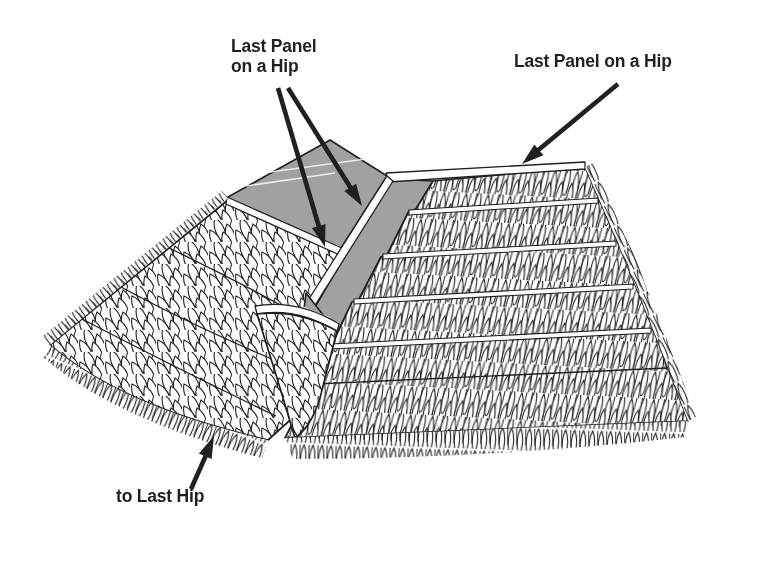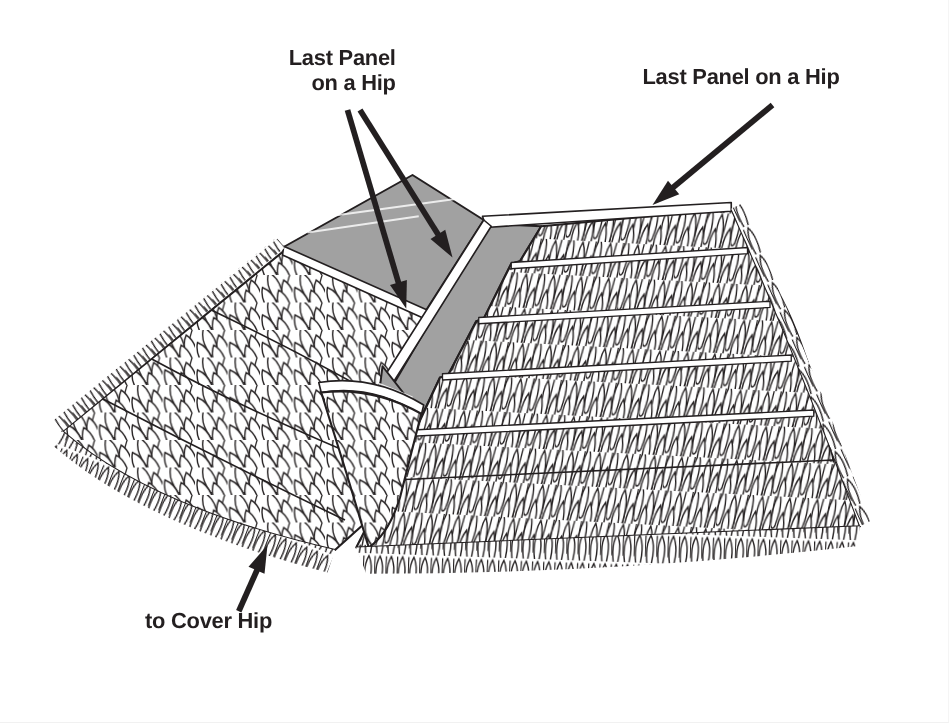--- a/index.html
+++ b/index.html
@@ -143,24 +143,24 @@
     <g>
       <line class="ashaft" x1="618" y1="84" x2="536" y2="152"></line>
       <polygon class="ahead" points="522,164 543.4,155.3 534.4,144.5"></polygon>
     </g>
     <g>
       <line class="ashaft" x1="191" y1="489" x2="207" y2="453"></line>
       <polygon class="ahead" points="214,436 211.6,459 198.8,453.4"></polygon>
     </g>
   </svg>
 
-  <div class="callout" style="left:231px;top:36px;text-align:right;">
+  <div class="callout" style="left:231px;top:36px;">
     <div>Last Panel</div>
     <div>on a Hip</div>
   </div>
 
   <div class="callout" style="left:514px;top:51px;">Last Panel on a Hip</div>
 
   <div class="callout" style="left:116px;top:486px;">
-    <div>to Cover Hip</div>
+    <div>to Last Hip</div>
   </div>
 
 </div>
 
 </body></html>

